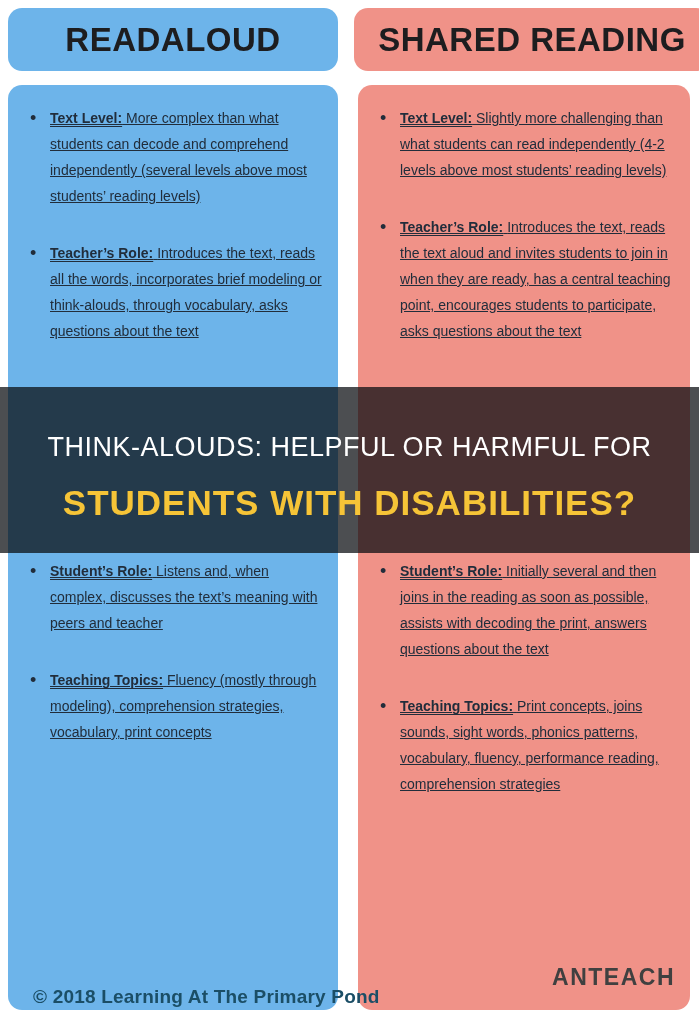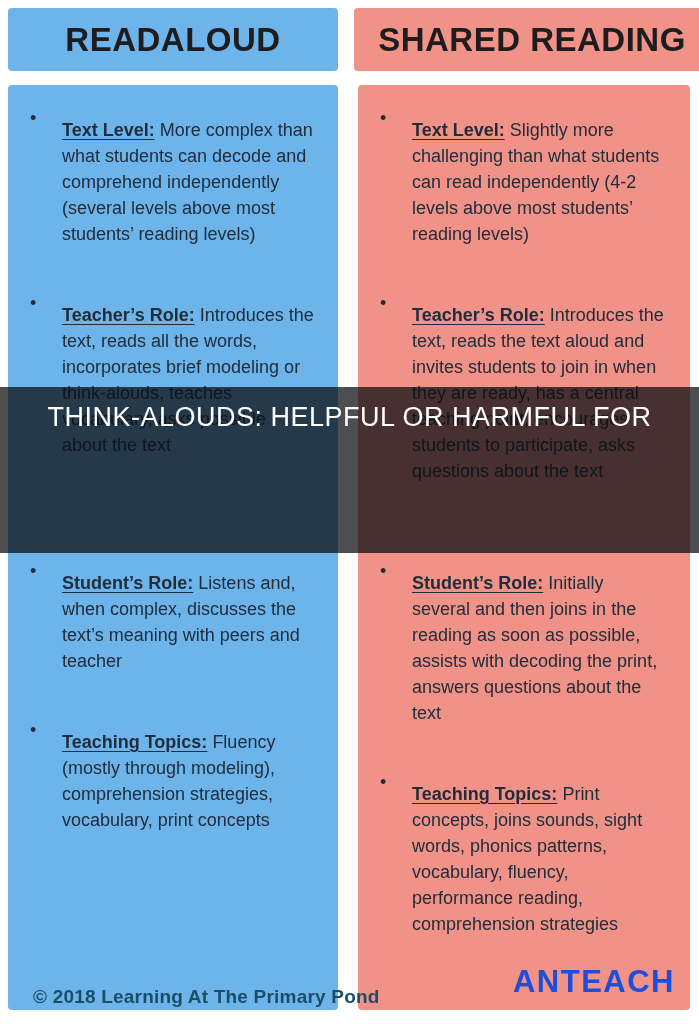--- a/index.html
+++ b/index.html
@@ -3,65 +3,65 @@
 <meta charset="utf-8">
 <style>
   html,body{margin:0;padding:0;background:#ffffff;}
   .canvas{
     position:relative;
     width:699px;height:1024px;
     background:#ffffff;
     font-family:"Liberation Sans", sans-serif;
     overflow:hidden;
   }
-  .panel{position:absolute;border-radius:4px;}
+  .panel{position:absolute;border-radius:14px;}
   .blue{background:#6db4ea;}
   .red{background:#f09288;}
   .hdr-left{left:8px;top:8px;width:330px;height:63px;}
   .hdr-right{left:354px;top:8px;width:356px;height:63px;}
   .body-left{left:8px;top:85px;width:330px;height:925px;}
   .body-right{left:358px;top:85px;width:332px;height:925px;}
   .hdr{display:flex;align-items:center;justify-content:center;}
   .hdr span{
     font-size:33px;font-weight:700;color:#1d1d1f;letter-spacing:.5px;
   }
   .items-top,.items-bottom{position:absolute;left:20px;right:12px;}
   .items-top{top:20px;}
   .items-bottom{top:473px;}
   .item{display:flex;margin-bottom:31px;}
   .dot{
     width:20px;flex:0 0 20px;color:#212d3b;
     font-size:18px;line-height:26px;padding-left:2px;
   }
   .item-text{
-    flex:1;margin:12px;color:#212d3b;
-    font-size:18px;line-height:26px;font-weight:500;
+    flex:1;margin:0;color:#212d3b;
+    font-size:14px;line-height:26px;font-weight:500;text-decoration:underline;
   }
   .label{
     font-weight:700;text-decoration:underline;text-underline-offset:3px;
   }
   .overlay{
     position:absolute;left:0;top:387px;width:699px;height:166px;
     background:rgba(10,13,17,0.73);
-    display:flex;flex-direction:column;align-items:center;
+    display:flex;flex-direction:column;align-items:center;justify-content:center;
     gap:20px;padding-top:15px;box-sizing:border-box;z-index:5;
   }
   .banner-line1{
     color:#ffffff;font-size:27px;font-weight:400;letter-spacing:.5px;white-space:nowrap;
   }
   .banner-line2{
     color:#f6c437;font-size:35px;font-weight:700;letter-spacing:1px;white-space:nowrap;
   }
   .copyright{
     position:absolute;left:33px;top:986px;
     color:#1b4e66;font-size:19px;font-weight:700;letter-spacing:.2px;z-index:3;
   }
   .watermark{
     position:absolute;right:24px;top:964px;
-    color:#1d4ed8;font-size:31px;font-weight:700;letter-spacing:1.5px;z-index:3;
+    color:#404040;font-size:23px;font-weight:700;letter-spacing:1.5px;z-index:3;
   }
 </style>
 </head>
 <body>
 
 <div class="canvas">
 
   <div class="panel blue hdr hdr-left">
     <span>READALOUD</span>
   </div>
@@ -71,21 +71,21 @@
   </div>
 
   <div class="panel blue body-left">
     <div class="items-top">
       <div class="item">
         <span class="dot">•</span>
         <p class="item-text"><span class="label">Text Level:</span> <span>More complex than what students can decode and comprehend independently (several levels above most students’ reading levels)</span></p>
       </div>
       <div class="item">
         <span class="dot">•</span>
-        <p class="item-text"><span class="label">Teacher’s Role:</span> <span>Introduces the text, reads all the words, incorporates brief modeling or think-alouds, teaches vocabulary, asks possible about the text</span></p>
+        <p class="item-text"><span class="label">Teacher’s Role:</span> <span>Introduces the text, reads all the words, incorporates brief modeling or think-alouds, through vocabulary, asks questions about the text</span></p>
       </div>
     </div>
     <div class="items-bottom">
       <div class="item">
         <span class="dot">•</span>
         <p class="item-text"><span class="label">Student’s Role:</span> <span>Listens and, when complex, discusses the text’s meaning with peers and teacher</span></p>
       </div>
       <div class="item">
         <span class="dot">•</span>
         <p class="item-text"><span class="label">Teaching Topics:</span> <span>Fluency (mostly through modeling), comprehension strategies, vocabulary, print concepts</span></p>
@@ -111,19 +111,20 @@
       </div>
       <div class="item">
         <span class="dot">•</span>
         <p class="item-text"><span class="label">Teaching Topics:</span> <span>Print concepts, joins sounds, sight words, phonics patterns, vocabulary, fluency, performance reading, comprehension strategies</span></p>
       </div>
     </div>
   </div>
 
   <div class="overlay">
     <div class="banner-line1">THINK-ALOUDS: HELPFUL OR HARMFUL FOR</div>
+    <div class="banner-line2">STUDENTS WITH DISABILITIES?</div>
   </div>
 
   <div class="copyright">© 2018 Learning At The Primary Pond</div>
 
   <div class="watermark">ANTEACH</div>
 
 </div>
 
 </body></html>

